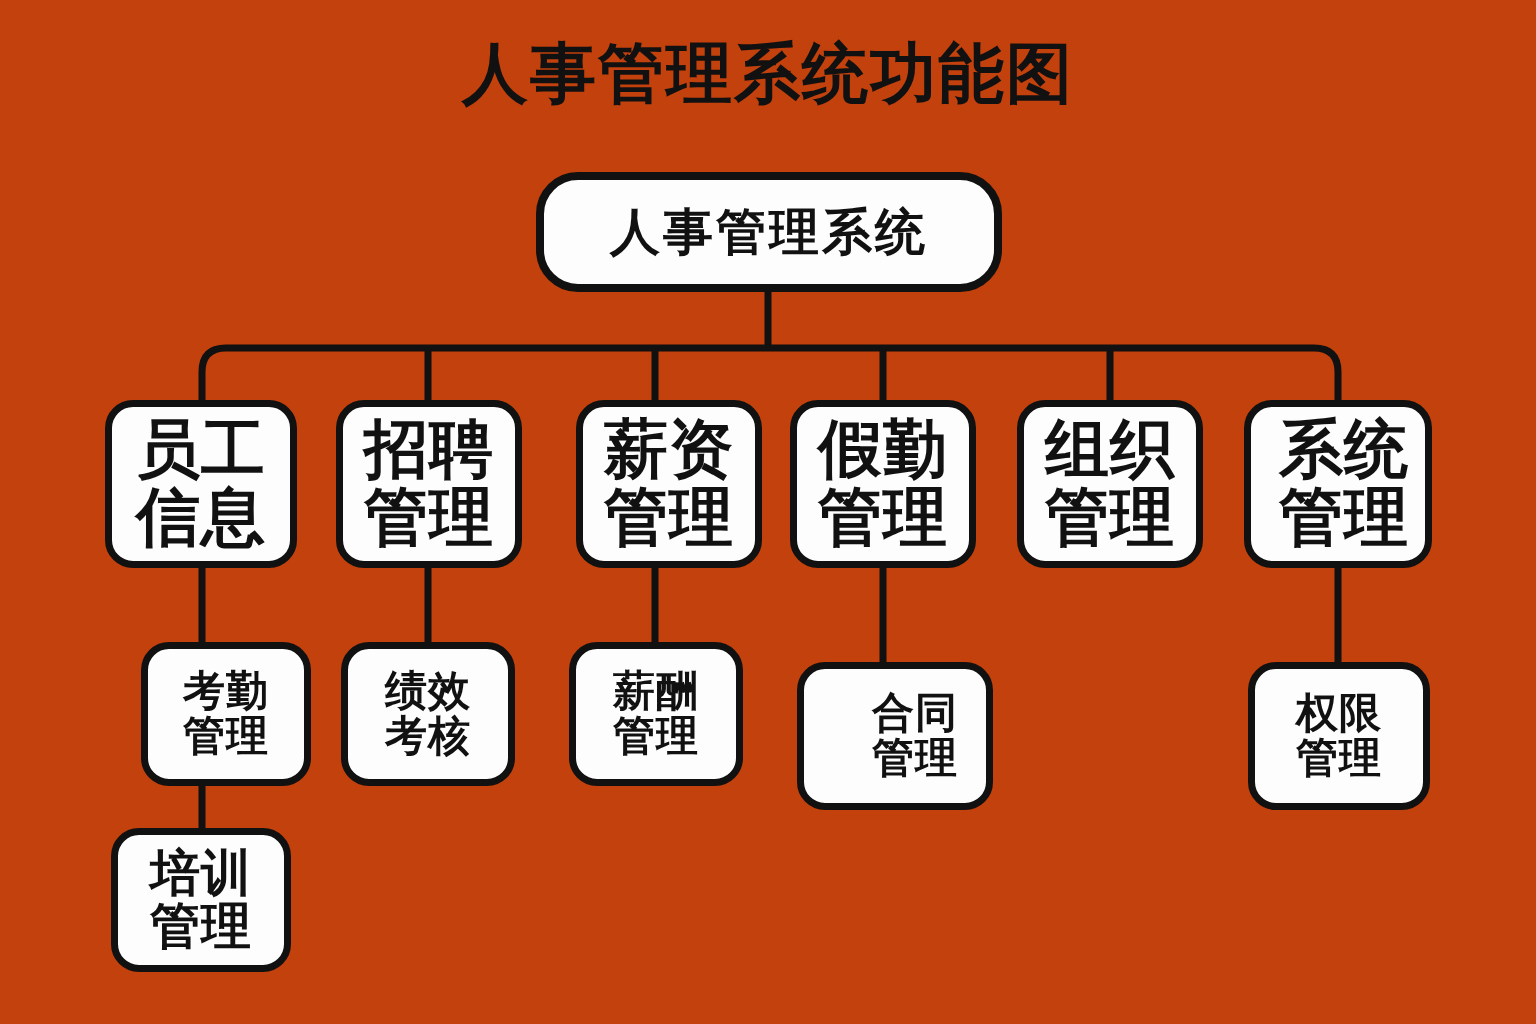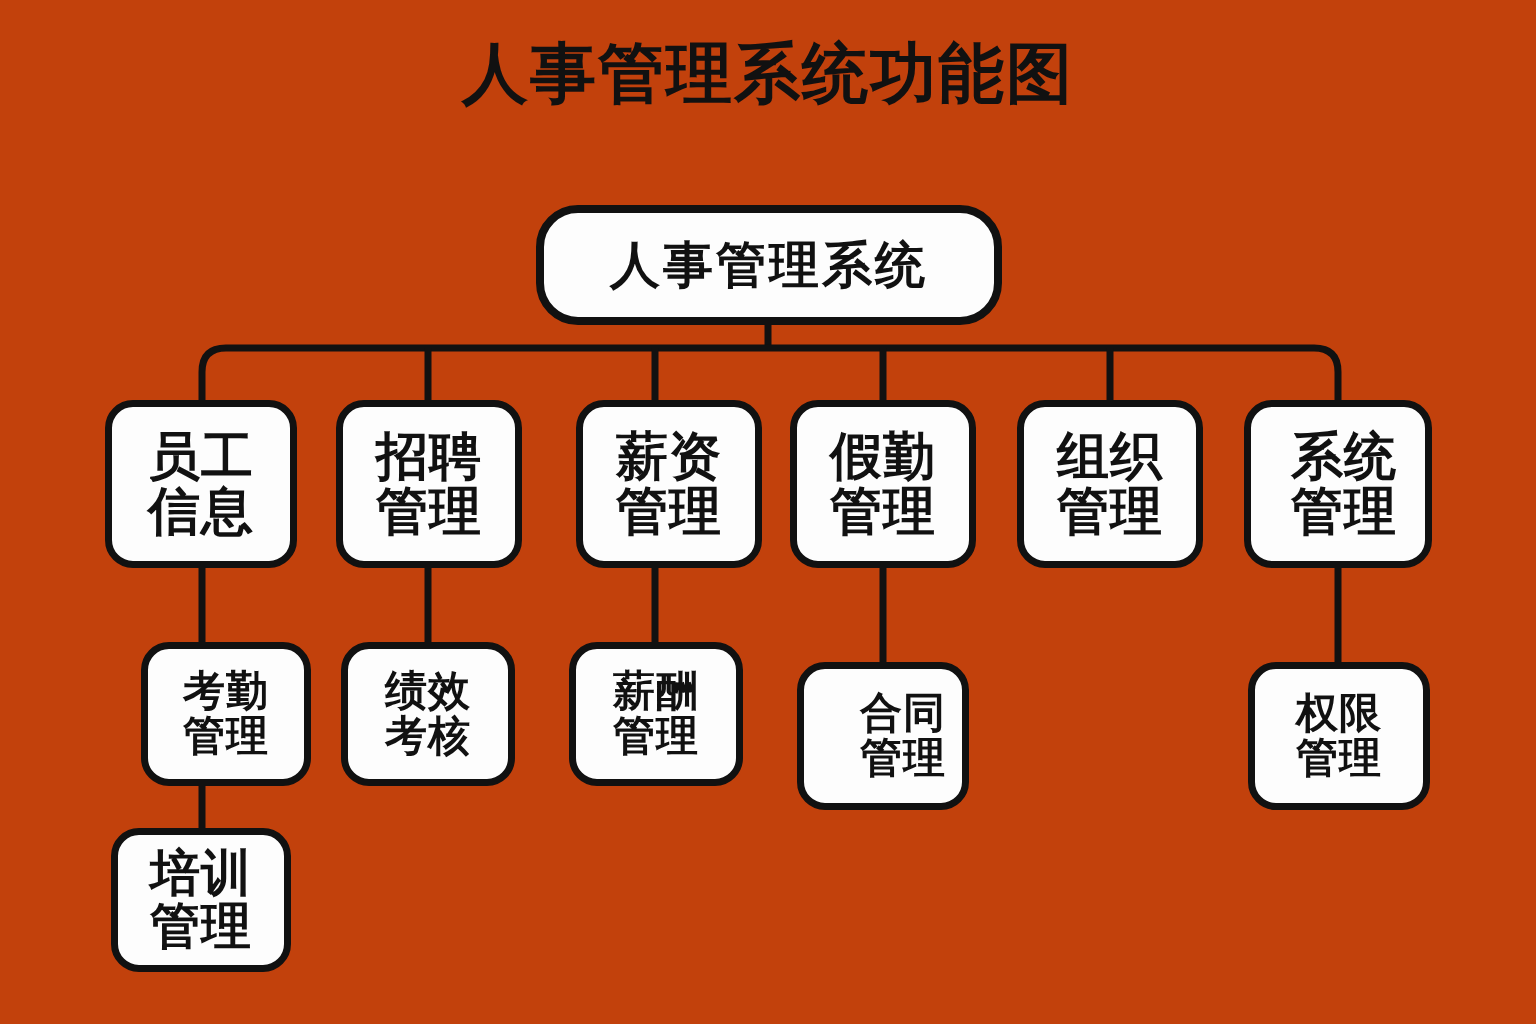--- a/index.html
+++ b/index.html
@@ -65,28 +65,27 @@
   .node .node-label {
     font-weight: 700;
     line-height: 1.06;
     letter-spacing: 1px;
     white-space: pre-line;
     color: #111111;
   }
   .node.root {
     border-radius: 42px;
     border-width: 8px;
-    margin-top: 33px;
   }
   .node.root .node-label {
     font-size: 50px;
     letter-spacing: 3px;
   }
   .node.level2 .node-label {
-    font-size: 52px;
+    font-size: 64px;
   }
   .node.level3 .node-label {
     font-size: 42px;
   }
   .node.level4 .node-label {
     font-size: 50px;
   }
 </style>
 </head>
 <body>
@@ -157,21 +156,21 @@
   <div class="node level3" style="left:341px; top:642px; width:174px; height:144px;">
     <span class="node-label">绩效
 考核</span>
   </div>
 
   <div class="node level3" style="left:569px; top:642px; width:174px; height:144px;">
     <span class="node-label">薪酬
 管理</span>
   </div>
 
-  <div class="node level3" style="left:797px; top:662px; width:172px; height:148px;padding-left:40px;">
+  <div class="node level3" style="left:797px; top:662px; width:196px; height:148px;padding-left:40px;">
     <span class="node-label">合同
 管理</span>
   </div>
 
   <div class="node level3" style="left:1248px; top:662px; width:182px; height:148px;">
     <span class="node-label">权限
 管理</span>
   </div>
 
   <div class="node level4" style="left:111px; top:828px; width:180px; height:144px;">

